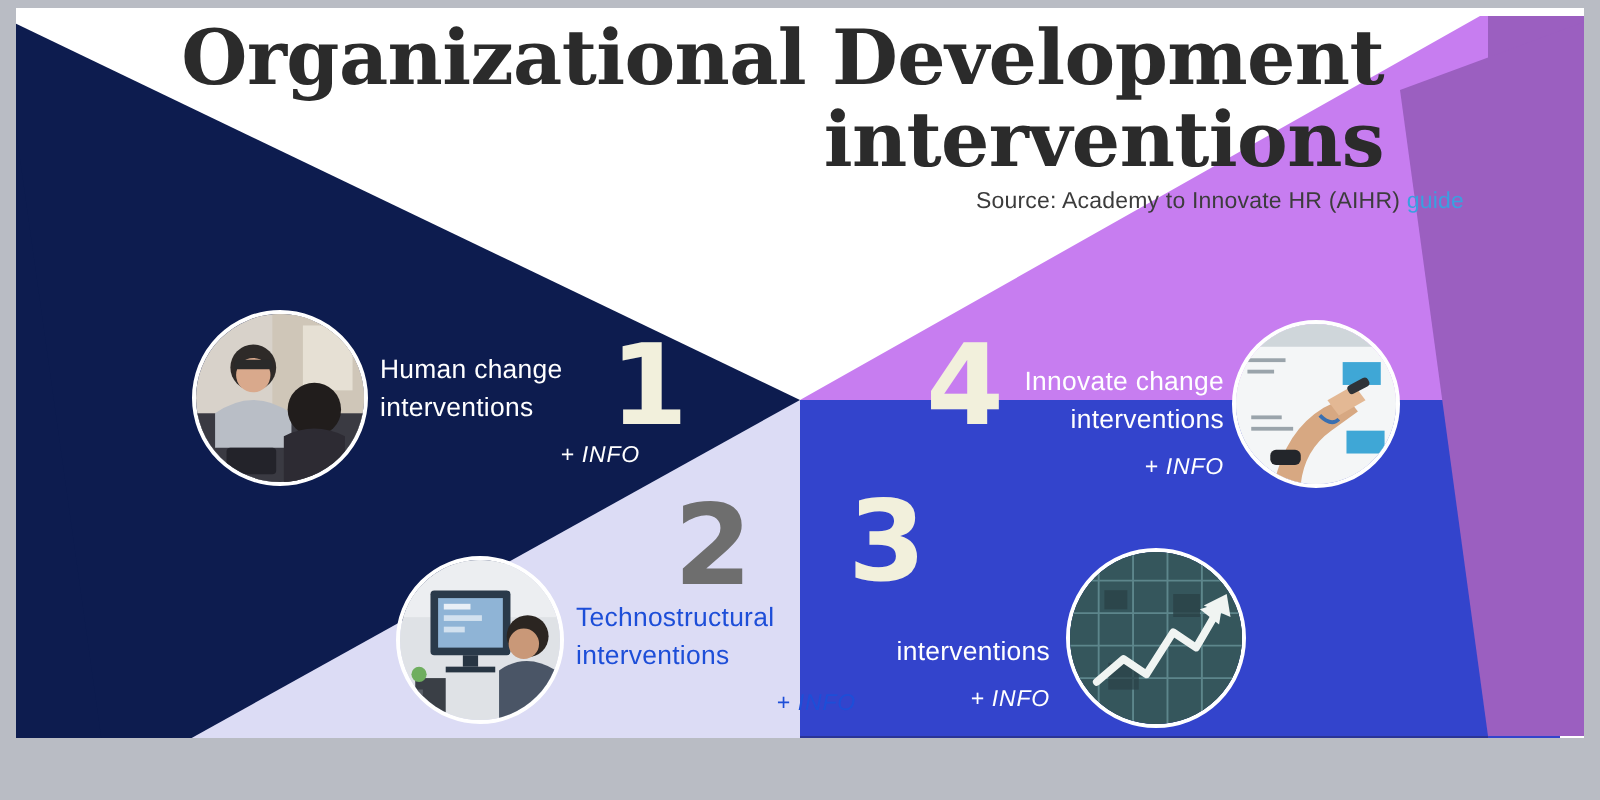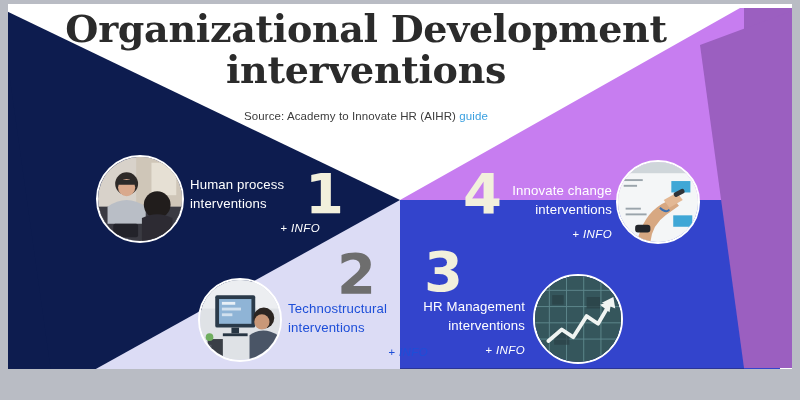--- a/index.html
+++ b/index.html
@@ -39,38 +39,38 @@
   .frame-right  { right: 0; top: 0; width: 8px;  height: 400px; }
   .frame-bottom { left: 0;  bottom: 0; width: 800px; height: 31px; }
   .frame-top    { left: 0;  top: 0; width: 800px; height: 4px; }
 
   
   .header {
     position: absolute;
     left: 0;
     top: 8px;
     width: 732px;
-    text-align: center;
+    text-align: right;
     z-index: 6;
   }
   .title {
     font-family: "DejaVu Serif", serif;
     font-weight: 700;
     font-size: 38px;
     line-height: 1.08;
     color: #2b2b2b;
     letter-spacing: -0.3px;
     margin: 0;
     padding: 0 40px;
   }
   .title-line2 {
     display: block;
   }
   .source {
-    margin-top: 20px;
+    margin-top: 5px;
     font-size: 11.5px;
     color: #3c3c3c;
     letter-spacing: 0.1px;
   }
   .source-link {
     color: #3aa0e0;
     text-decoration: none;
   }
   .big-num {
     position: absolute;
@@ -161,21 +161,21 @@
       <circle cx="30" cy="28" r="12" fill="#2e2a28"></circle>
       <circle cx="30" cy="32" r="9" fill="#d9a98c"></circle>
       <rect x="20" y="24" width="20" height="5" rx="2" fill="#2a2a2a"></rect>
       <path d="M10 52 Q30 38 50 52 L50 70 L10 70 Z" fill="#b9bec6"></path>
       <circle cx="62" cy="50" r="14" fill="#211d1c"></circle>
       <path d="M46 64 Q62 56 78 64 L78 88 L46 88 Z" fill="#2d2b33"></path>
       <rect x="16" y="70" width="26" height="14" rx="2" fill="#23232a"></rect>
     </svg>
   </div>
   <div class="label" style="left:190px; top:176px; width:130px; text-align:left;">
-    <span>Human process</span><br>
+    <span>Human change</span><br>
     <span>interventions</span>
     <span class="info">+ INFO</span>
   </div>
   <div class="big-num" style="left:305px; top:166px;">1</div>
 
   <div class="photo" style="left:198px; top:278px; width:84px; height:84px;">
     <svg viewBox="0 0 84 84">
       <rect width="84" height="84" fill="#dfe2e6"></rect>
       <rect x="0" y="0" width="84" height="30" fill="#eceef1"></rect>
       <rect x="16" y="16" width="42" height="34" rx="2" fill="#2a3a4a"></rect>
@@ -216,21 +216,21 @@
       </g>
       <rect x="18" y="20" width="12" height="10" fill="#2b4247" opacity="0.8"></rect>
       <rect x="54" y="22" width="14" height="12" fill="#2b4247" opacity="0.8"></rect>
       <rect x="20" y="58" width="16" height="14" fill="#2b4247" opacity="0.7"></rect>
       <polyline points="14,68 28,56 40,64 54,42 66,50 80,26" fill="none" stroke="#f0f4f2" stroke-width="4" stroke-linejoin="round" stroke-linecap="round"></polyline>
       <polygon points="80,26 68,30 78,38" fill="#f0f4f2"></polygon>
       <polygon points="82,22 70,28 84,34" fill="#f0f4f2"></polygon>
     </svg>
   </div>
   <div class="label" style="left:400px; top:298px; width:125px; text-align:right;">
-    <span>HR Management</span><br>
+    <br>
     <span>interventions</span>
     <span class="info">+ INFO</span>
   </div>
   <div class="big-num" style="left:424px; top:244px;">3</div>
 
   <div class="photo" style="left:616px; top:160px; width:84px; height:84px;">
     <svg viewBox="0 0 84 84">
       <rect width="84" height="84" fill="#eef1f3"></rect>
       <rect x="0" y="0" width="84" height="12" fill="#cfd6da"></rect>
       <rect x="0" y="12" width="84" height="72" fill="#f4f6f7"></rect>

